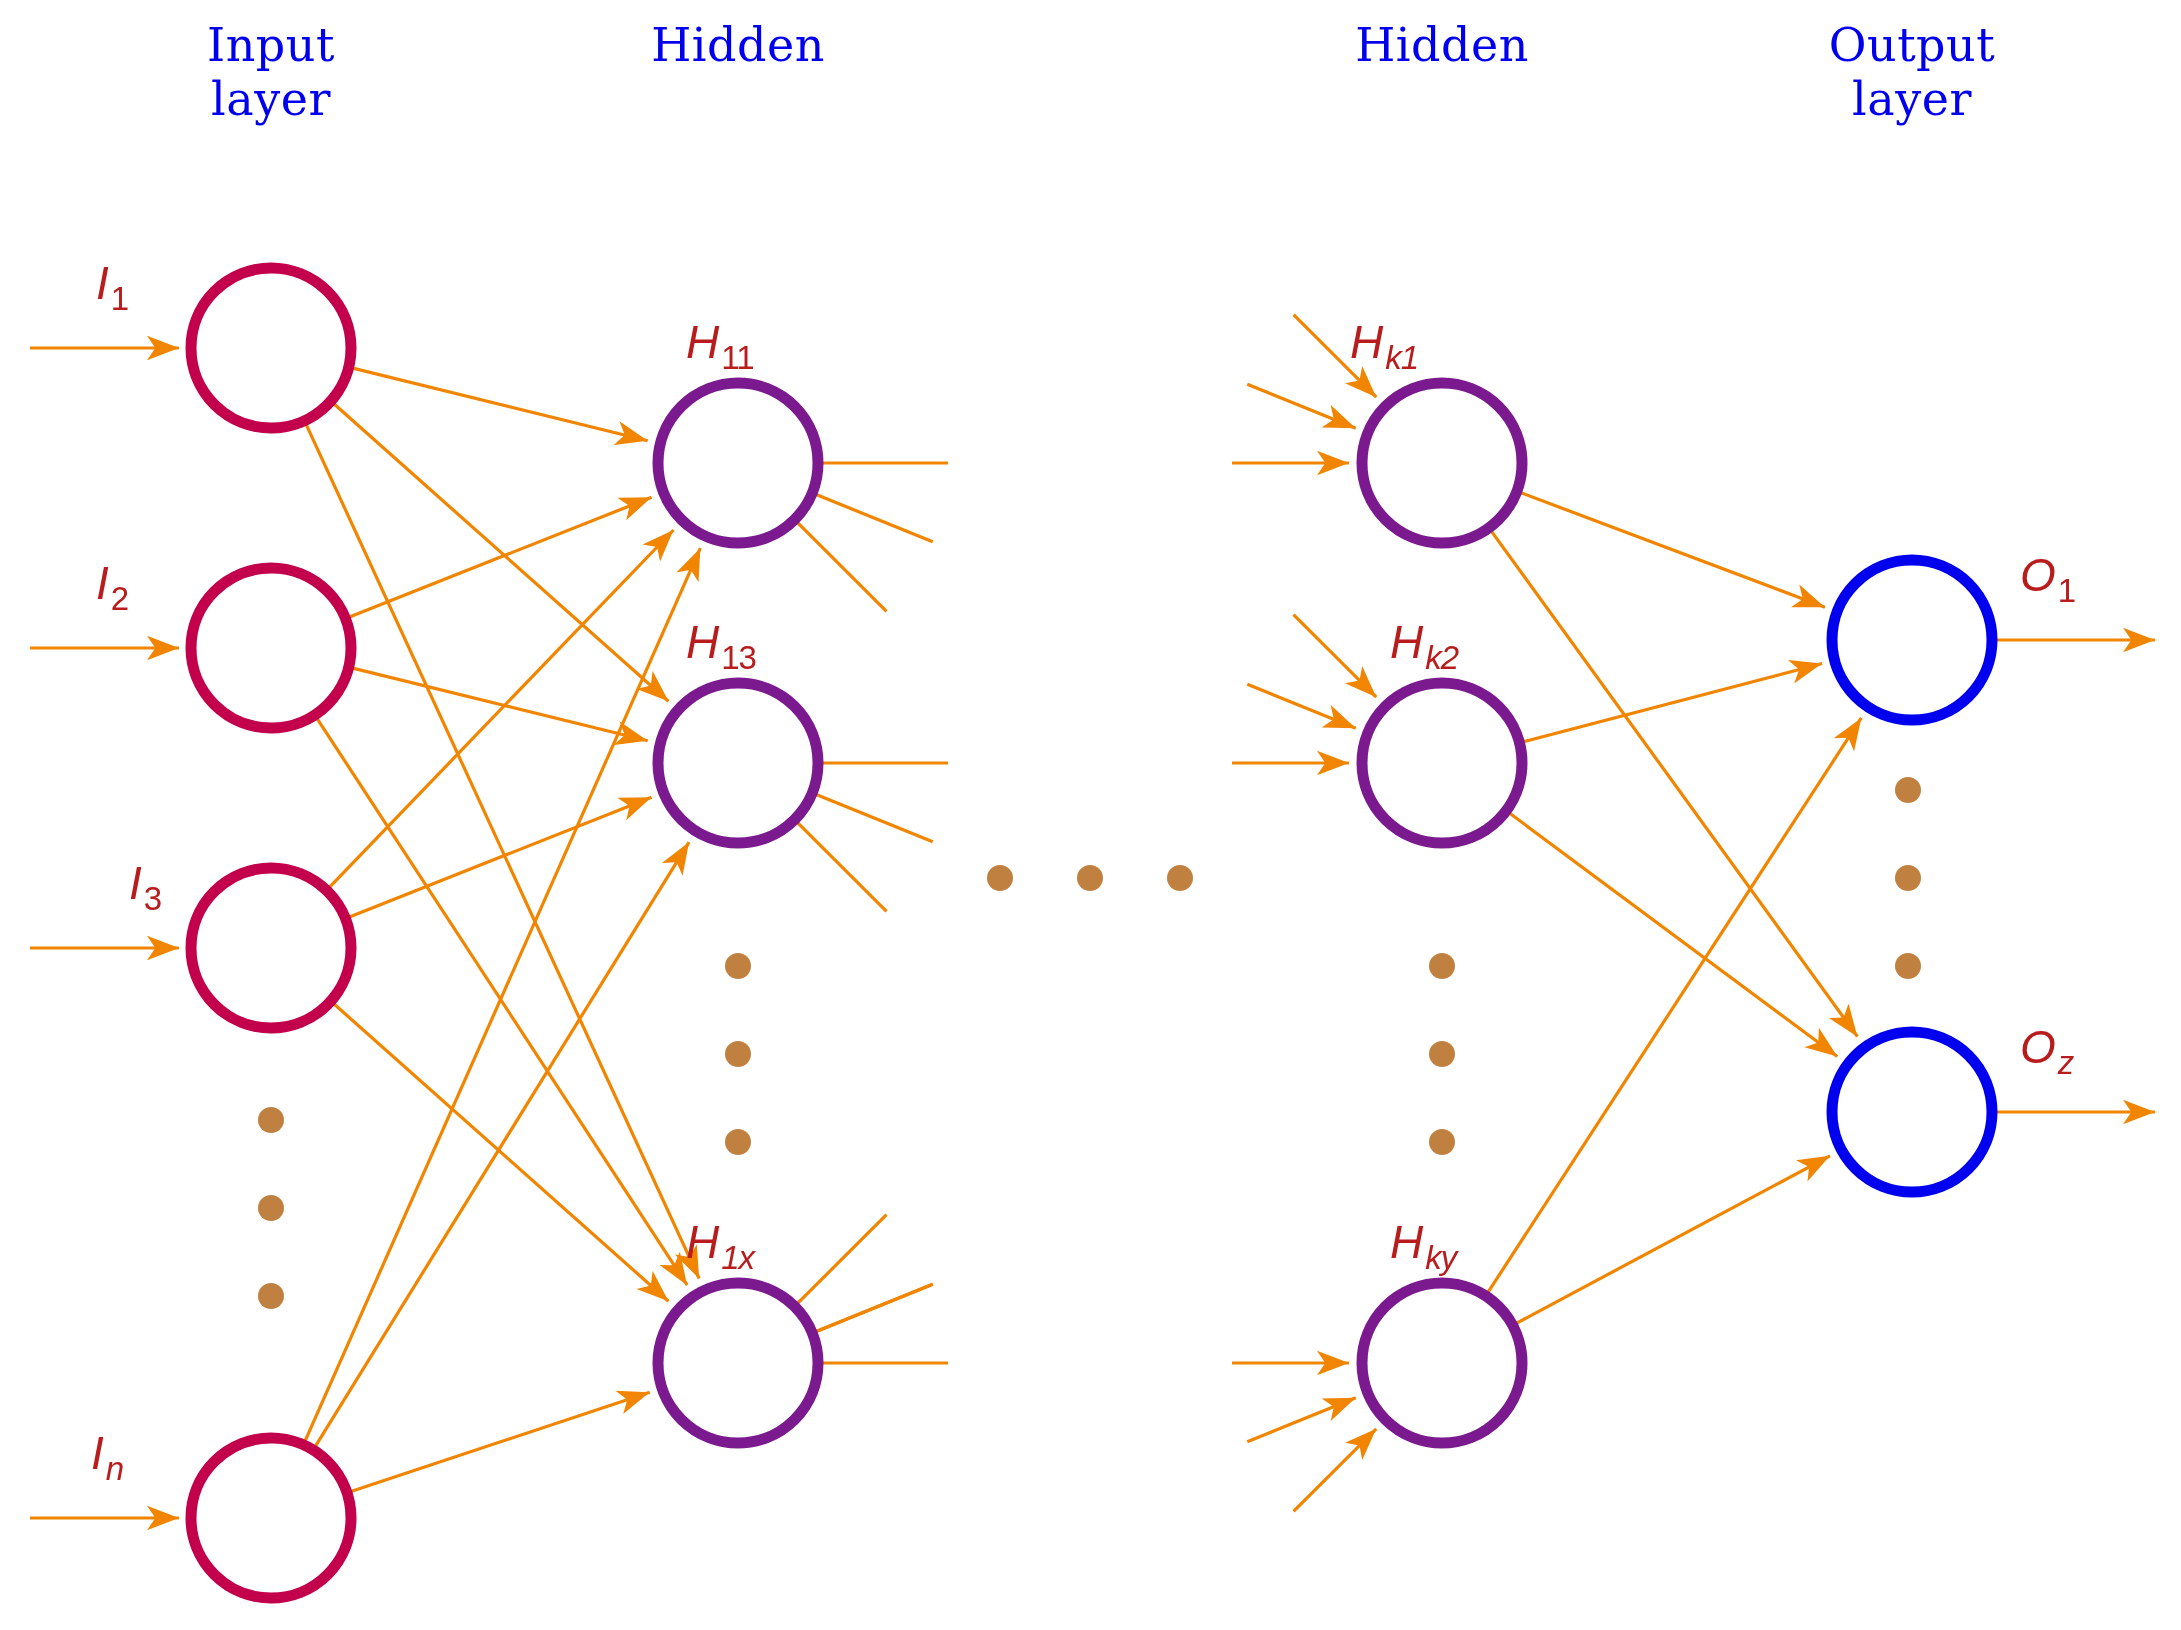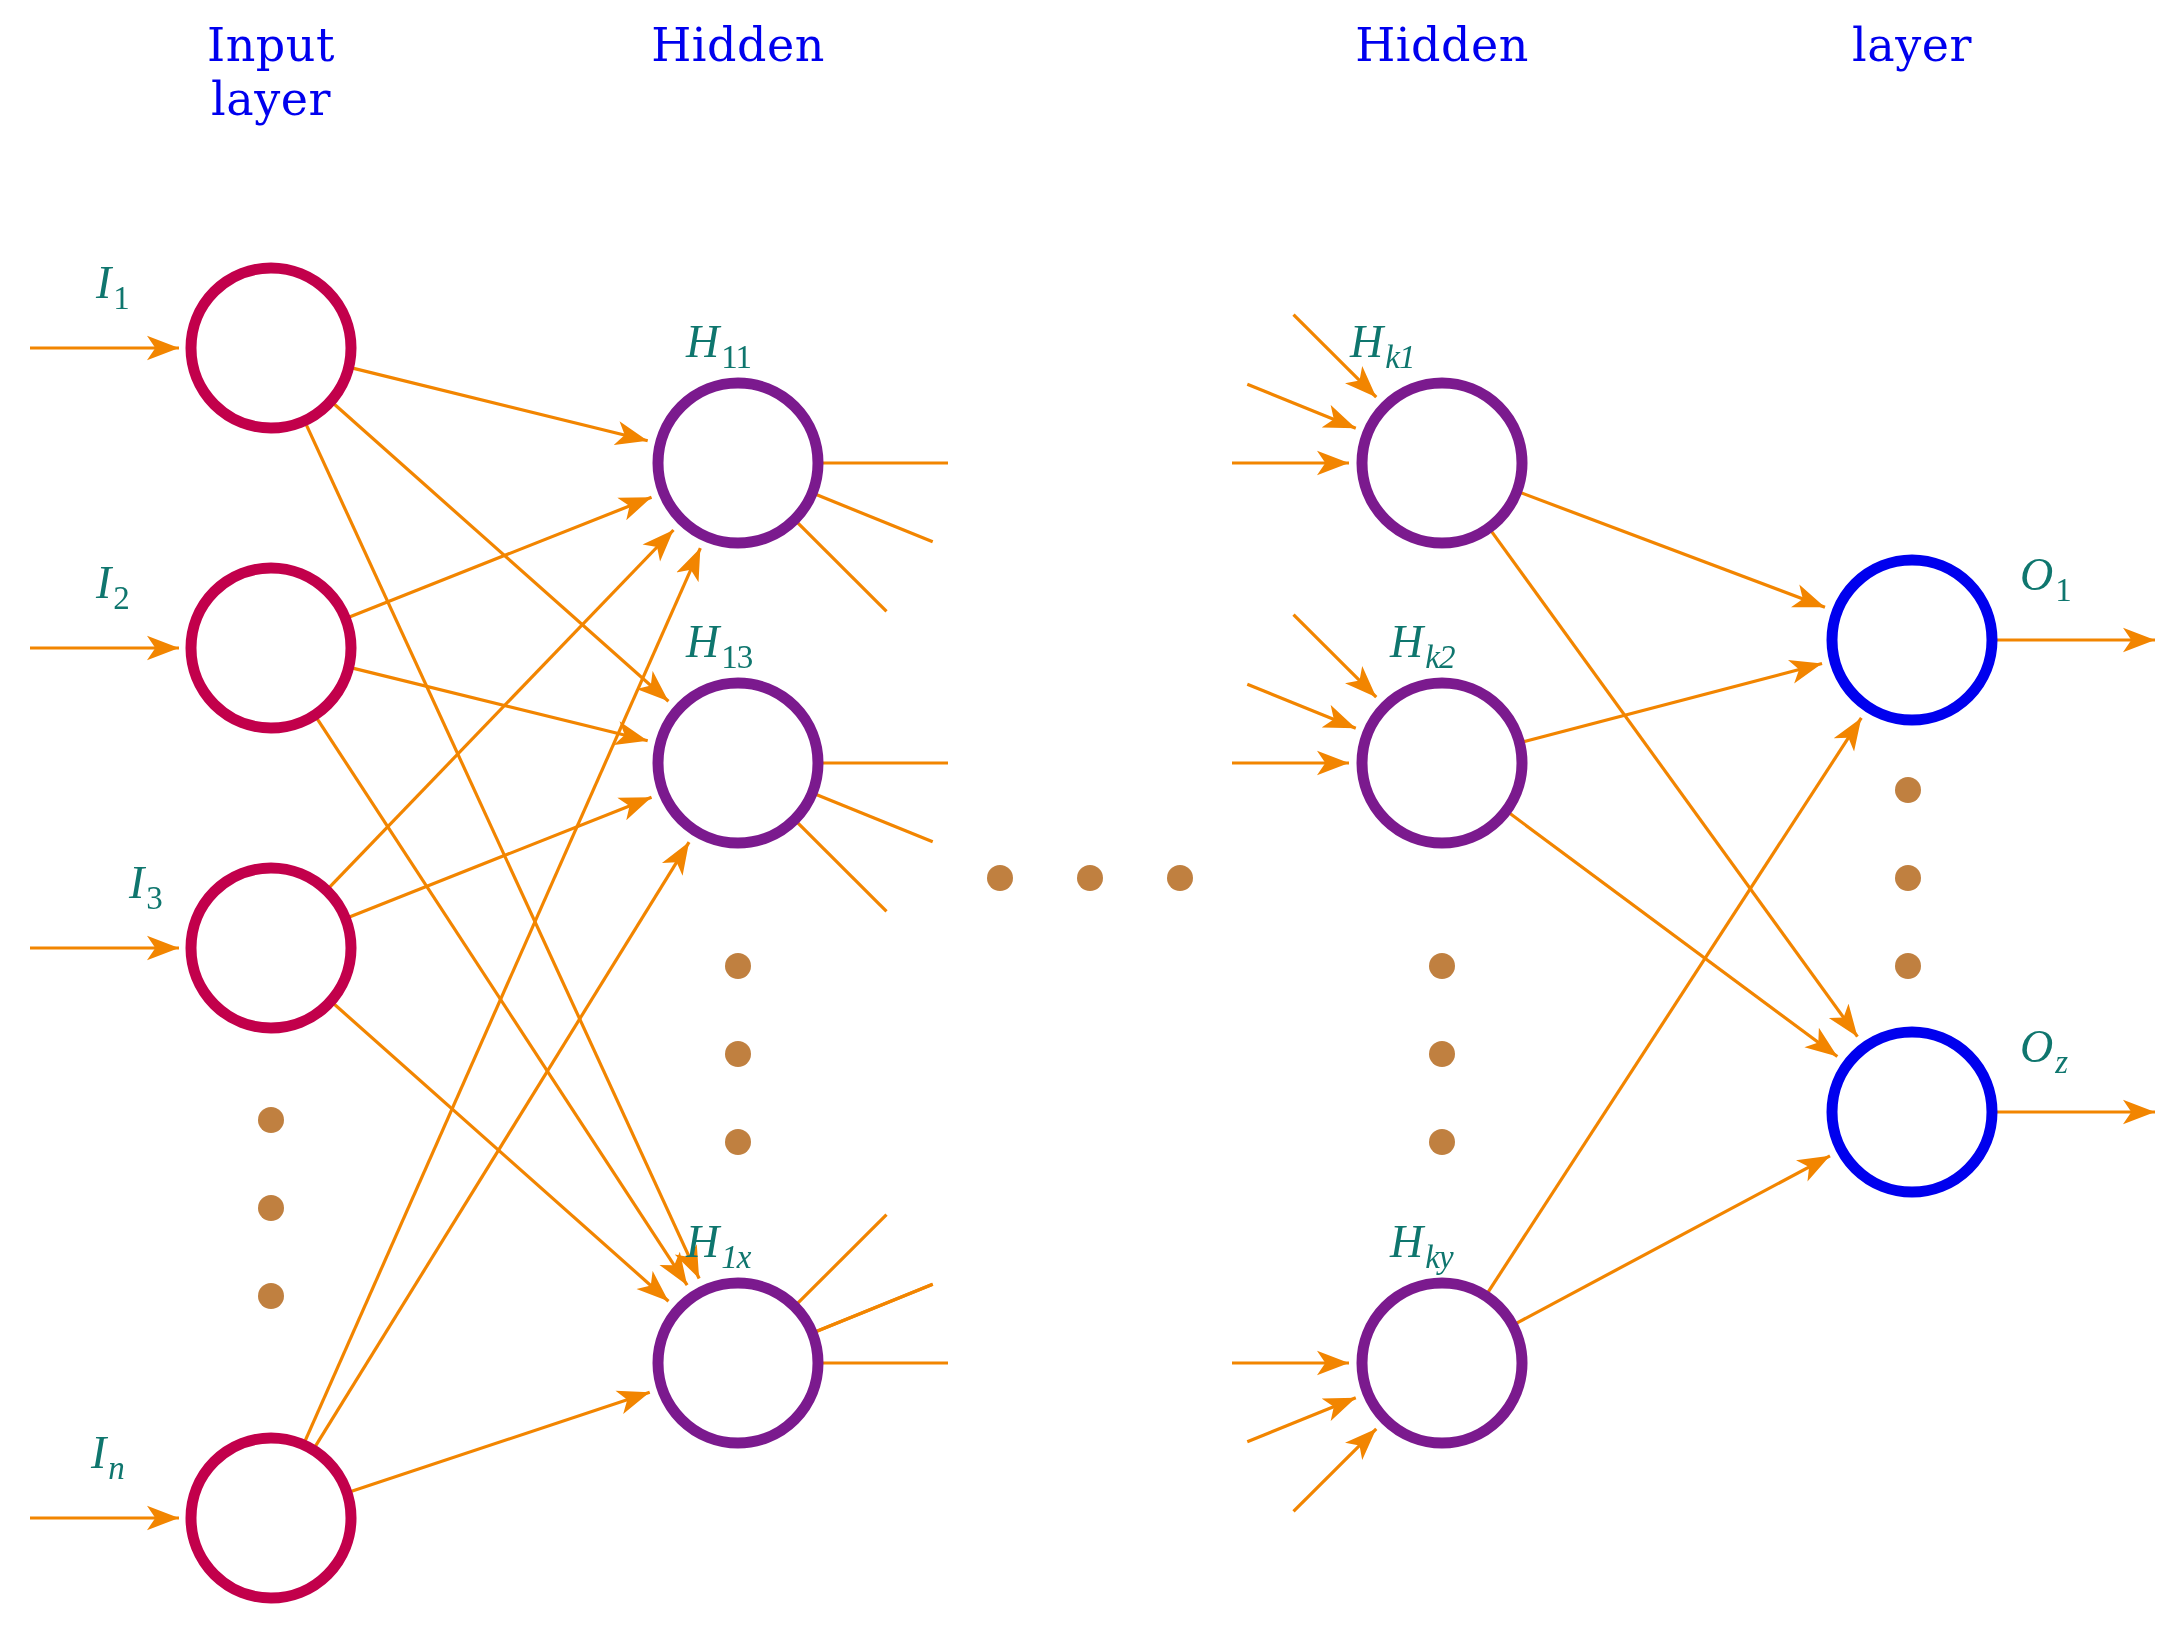--- a/index.html
+++ b/index.html
@@ -28,22 +28,22 @@
     color: #0000EE;
     font-family: "DejaVu Serif", serif;
     font-size: 46px;
     line-height: 1.18;
     text-align: center;
     white-space: pre-line;
     letter-spacing: 0.5px;
   }
   .node-label {
     position: absolute;
-    color: #0f766e;
-    font-family: Liberation Serif, serif;
+    color: #b91c1c;
+    font-family: Liberation Sans, sans-serif;
     font-style: italic;
     font-size: 46px;
     white-space: nowrap;
     letter-spacing: 0px;
   }
   .node-label .sub {
     font-size: 33px;
     font-style: normal;
     vertical-align: baseline;
     position: relative;
@@ -141,21 +141,21 @@
         <circle cx="1000" cy="878" r="13" fill="#C08040"></circle>
         <circle cx="1090" cy="878" r="13" fill="#C08040"></circle>
         <circle cx="1180" cy="878" r="13" fill="#C08040"></circle>
       </g>
   </svg>
 
   <div id="titles-group">
       <div class="layer-title" style="left: 111px; top: 18px; width: 320px;"><div>Input</div><div>layer</div></div>
       <div class="layer-title" style="left: 578px; top: 18px; width: 320px;"><div>Hidden</div></div>
       <div class="layer-title" style="left: 1282px; top: 18px; width: 320px;"><div>Hidden</div></div>
-      <div class="layer-title" style="left: 1752px; top: 18px; width: 320px;"><div>layer</div></div>
+      <div class="layer-title" style="left: 1752px; top: 18px; width: 320px;"><div>Output</div><div>layer</div></div>
     </div>
   <div id="labels-group">
       <div class="node-label" style="left: 96px; top: 256px;"><span>I</span><span class="sub">1</span></div>
       <div class="node-label" style="left: 96px; top: 556px;"><span>I</span><span class="sub">2</span></div>
       <div class="node-label" style="left: 96px; top: 856px; margin-left: 33px;"><span>I</span><span class="sub">3</span></div>
       <div class="node-label" style="left: 91px; top: 1426px;"><span>I</span><span class="sub it">n</span></div>
       <div class="node-label" style="left: 686px; top: 315px;"><span>H</span><span class="sub">11</span></div>
       <div class="node-label" style="left: 686px; top: 615px;"><span>H</span><span class="sub">13</span></div>
       <div class="node-label" style="left: 686px; top: 1215px; text-align: center;"><span>H</span><span class="sub it">1x</span></div>
       <div class="node-label" style="left: 1350px; top: 315px;"><span>H</span><span class="sub it">k1</span></div>

